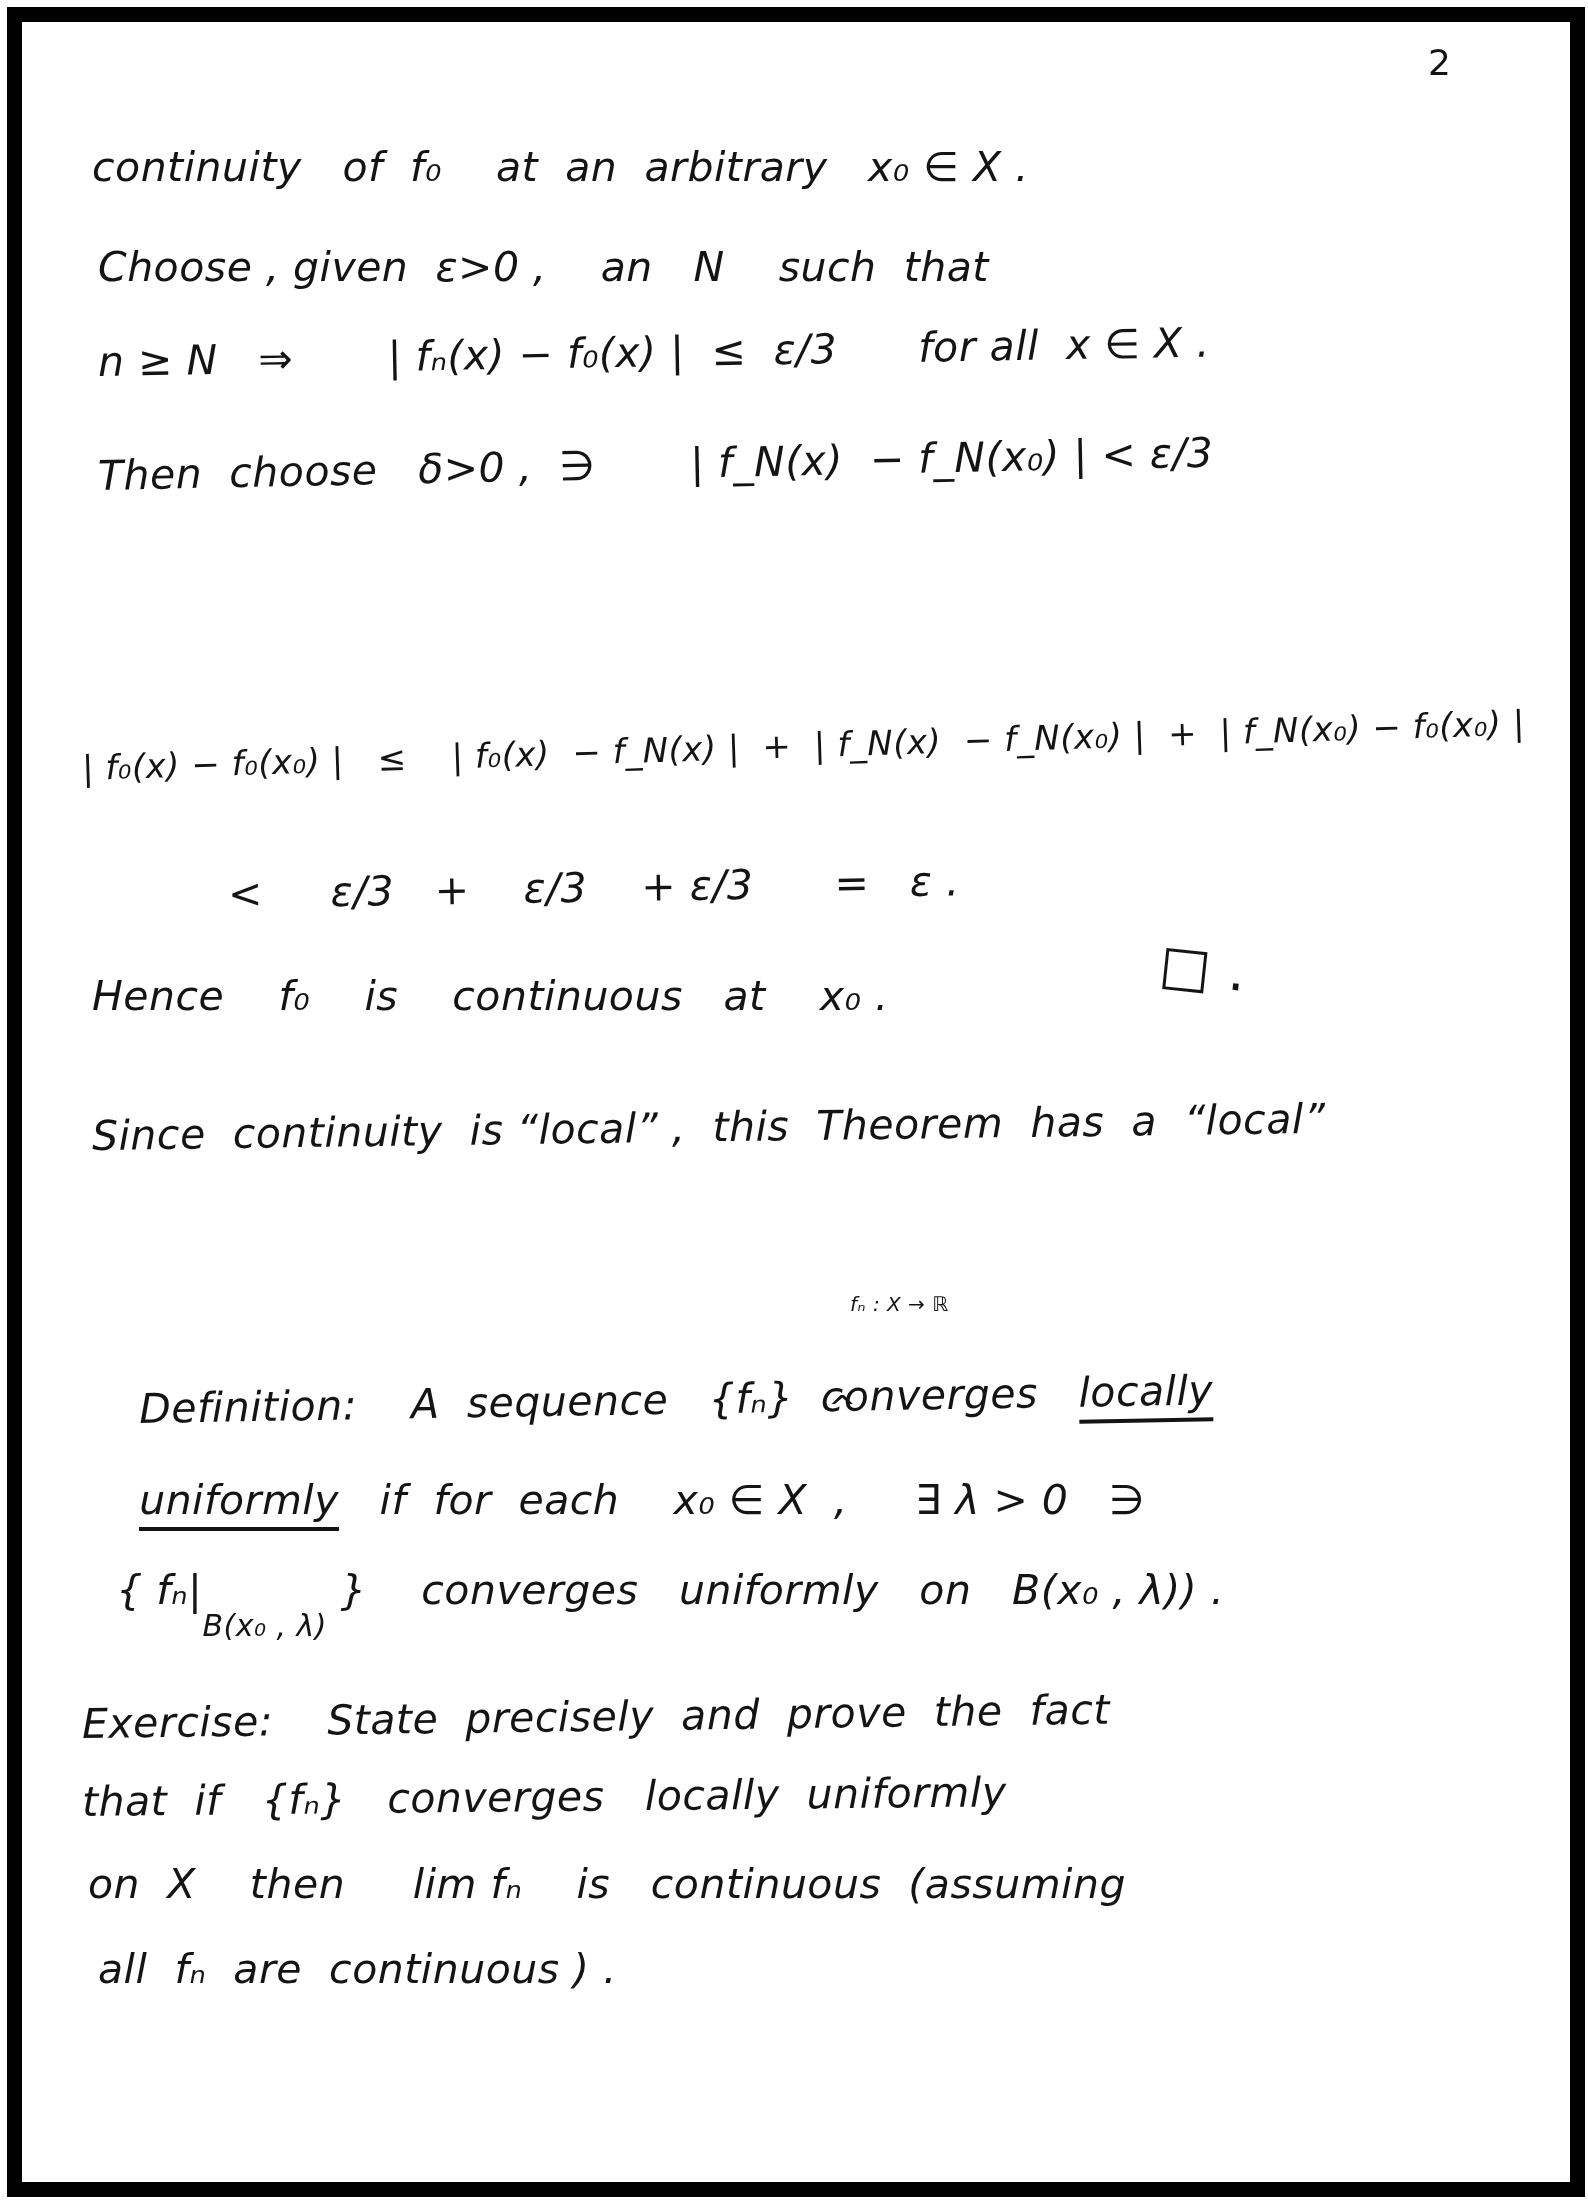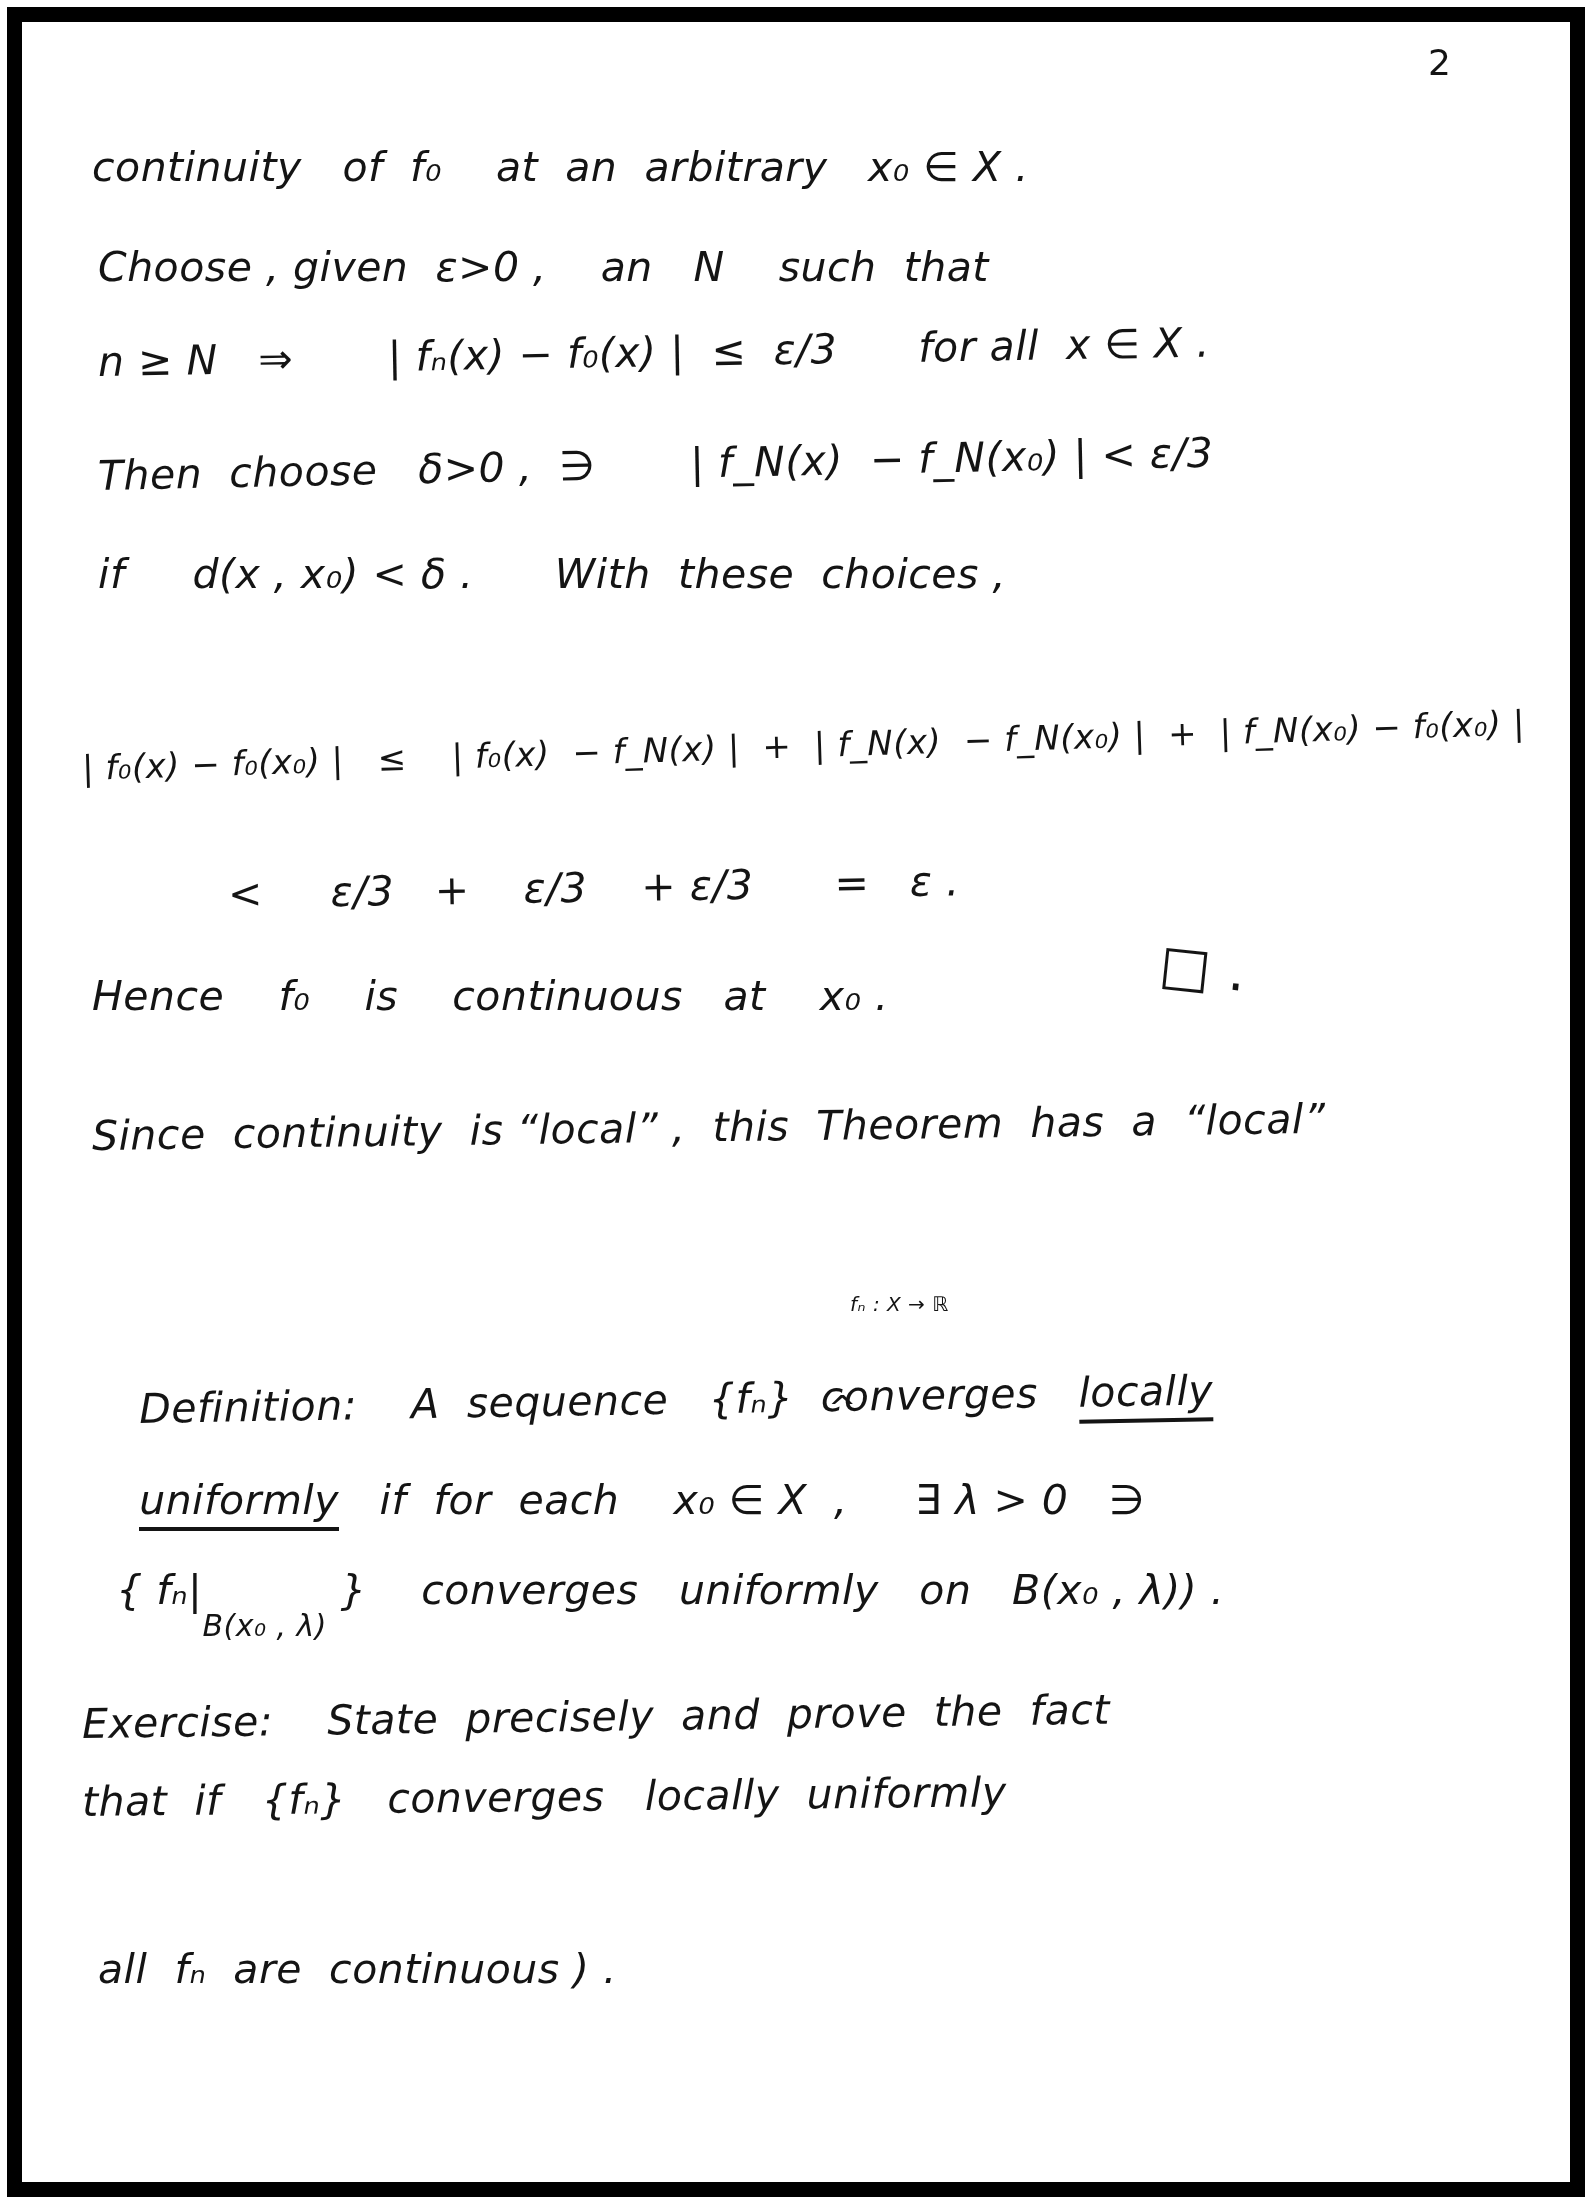--- a/index.html
+++ b/index.html
@@ -38,21 +38,20 @@
 
 <div class="sheet">
   <div class="frame"></div>
 
   <div class="line pageno">2</div>
 
   <div class="line l2">continuity   of  f₀    at  an  arbitrary   x₀ ∈ X .</div>
   <div class="line l3">Choose , given  ε&gt;0 ,    an   N    such  that</div>
   <div class="line l4">n ≥ N   ⇒       | fₙ(x) − f₀(x) |  ≤  ε/3      for all  x ∈ X .</div>
   <div class="line l5">Then  choose   δ&gt;0 ,  ∋       | f_N(x)  − f_N(x₀) | &lt; ε/3</div>
-  <div class="line l6">if     d(x , x₀) &lt; δ .      With  these  choices ,</div>
   <div class="line l8">| f₀(x) − f₀(x₀) |   ≤    | f₀(x)  − f_N(x) |  +  | f_N(x)  − f_N(x₀) |  +  | f_N(x₀) − f₀(x₀) |</div>
   <div class="line l9">&lt;     ε/3   +    ε/3    + ε/3      =   ε .</div>
   <div class="line l10">Hence    f₀    is    continuous   at    x₀ .</div>
 
   <div class="line qed">□ .</div>
 
   <div class="line r1">Since  continuity  is “local” ,  this  Theorem  has  a  “local”</div>
 
   <div class="line annot">fₙ : X → ℝ</div>
   <div class="line caret">^</div>
@@ -64,14 +63,15 @@
   <div class="line d2">
     <span class="u">uniformly</span><span>   if  for  each    x₀ ∈ X  ,     ∃ λ &gt; 0   ∋</span>
   </div>
 
   <div class="line d3">
     <span>{ fₙ|</span><span class="sub">B(x₀ , λ)</span><span> }    converges   uniformly   on   B(x₀ , λ)) .</span>
   </div>
 
   <div class="line e1">Exercise:    State  precisely  and  prove  the  fact</div>
   <div class="line e2">that  if   {fₙ}   converges   locally  uniformly</div>
+  <div class="line e3">on  X    then     lim fₙ    is   continuous  (assuming</div>
   <div class="line e4">all  fₙ  are  continuous ) .</div>
 </div>
 
 </body></html>

